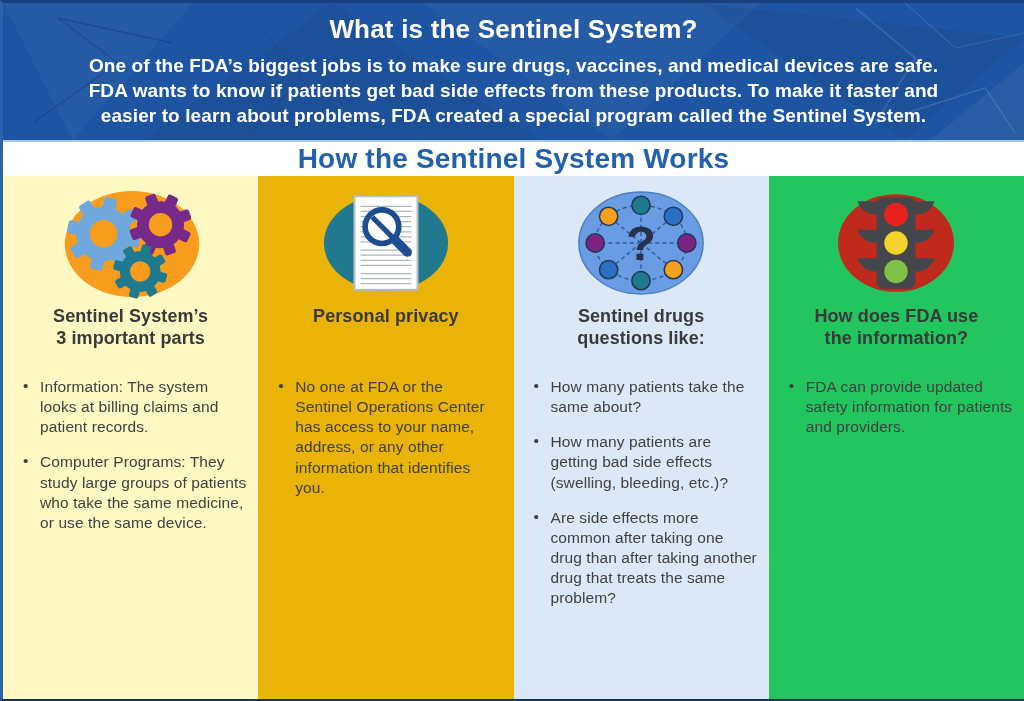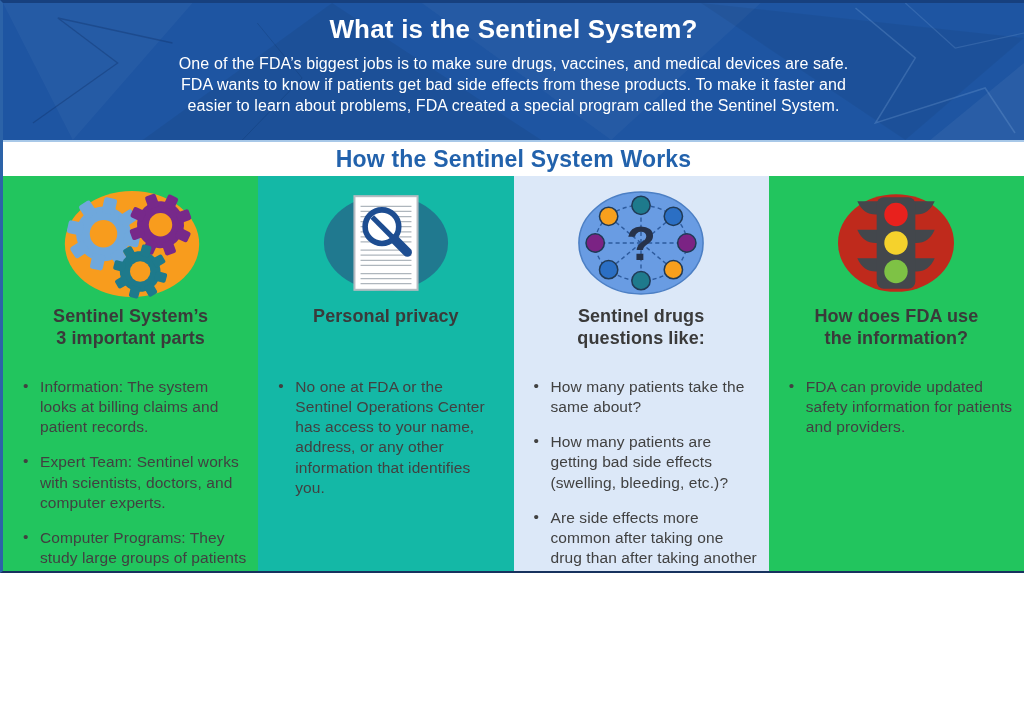--- a/index.html
+++ b/index.html
@@ -1,44 +1,44 @@
 <!DOCTYPE html>
 <html><head>
 <meta charset="utf-8">
 <style>
   html,body{margin:0;padding:0;background:#fff;}
   .page{
-    width:1024px;height:573px;box-sizing:border-box;position:relative;
+    width:1024px;height:701px;box-sizing:border-box;position:relative;
     font-family:"Liberation Sans",sans-serif;overflow:hidden;
     border-left:3px solid #2c63a8;border-top:3px solid #17407e;border-bottom:2px solid #17325e;
     background:#fff;
   }
   
   .banner{
     position:relative;height:137px;background:#1e55a2;color:#fff;text-align:center;
     border-bottom:2px solid #a8c8e8;overflow:hidden;
   }
   .banner-bg{position:absolute;inset:0;width:100%;height:100%;}
   .banner h1{
     position:relative;margin:0;padding-top:11px;font-size:26px;font-weight:bold;letter-spacing:.2px;
   }
   .banner p{
-    position:relative;margin:8px auto 0;max-width:980px;font-size:16px;font-weight:normal;
+    position:relative;margin:8px auto 0;max-width:980px;font-size:19px;font-weight:bold;
     line-height:1.32;white-space:pre-line;letter-spacing:.1px;
   }
   
   .subtitle{
     height:34px;display:flex;align-items:center;justify-content:center;
-    color:#2262ac;font-size:23px;font-weight:bold;letter-spacing:.2px;
+    color:#2262ac;font-size:28px;font-weight:bold;letter-spacing:.2px;
   }
   
   .columns{display:flex;height:523px;}
   .col{width:25%;box-sizing:border-box;display:flex;flex-direction:column;}
-  .col-parts  {background:#22c55e;}
-  .col-privacy{background:#14b8a6;}
+  .col-parts  {background:#fef9c3;}
+  .col-privacy{background:#eab308;}
   .col-asks   {background:#dce8f8;}
   .col-use    {background:#22c55e;}
   .icon-wrap{height:124px;display:flex;align-items:flex-end;justify-content:center;}
   .col-heading{
     height:54px;margin:6px 4px 0;font-size:18px;font-weight:bold;color:#3a3a3a;
     text-align:center;line-height:1.22;white-space:pre-line;letter-spacing:.1px;
   }
   .bullets{margin:17px 0 0;padding:0 10px 0 37px;list-style:none;}
   .bullets li{
     position:relative;margin-bottom:15px;font-size:15.5px;line-height:1.3;color:#414141;
@@ -97,21 +97,20 @@
           <use href="#gearShape" fill="#77298a" transform="translate(104,38) scale(1.1) rotate(25)"></use>
           <circle cx="104" cy="38" r="11.5" fill="#f89c1d"></circle>
           <use href="#gearShape" fill="#1e7a8c" transform="translate(84,84) scale(0.95) rotate(15)"></use>
           <circle cx="84" cy="84" r="10" fill="#f89c1d"></circle>
         </svg>
       </div>
       <h2 class="col-heading">Sentinel System’s
 3 important parts</h2>
       <ul class="bullets">
         <li>Information: The system looks at billing claims and patient records.</li>
-        <li>Expert Team: Sentinel works with scientists, doctors, and computer experts.</li>
         <li>Computer Programs: They study large groups of patients who take the same medicine, or use the same device.</li>
       </ul>
     </section>
 
     <section class="col col-privacy">
       <div class="icon-wrap">
         <svg width="162" height="114" viewBox="0 0 150 112" aria-hidden="true">
           <ellipse cx="75" cy="56" rx="61" ry="47" fill="#20798f"></ellipse>
           <rect x="44" y="10" width="62" height="92" fill="#ffffff" stroke="#b5bcc2" stroke-width="2"></rect>
           <g stroke="#aeb6bd" stroke-width="1.2">

